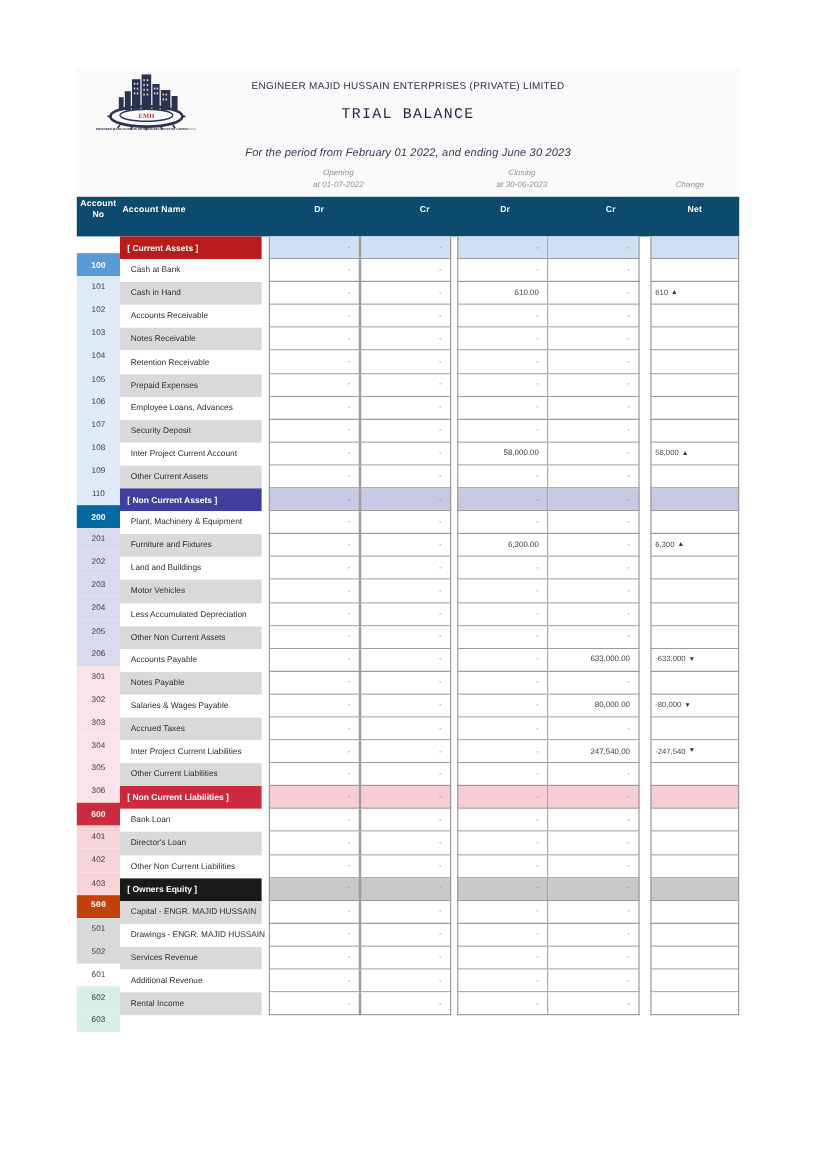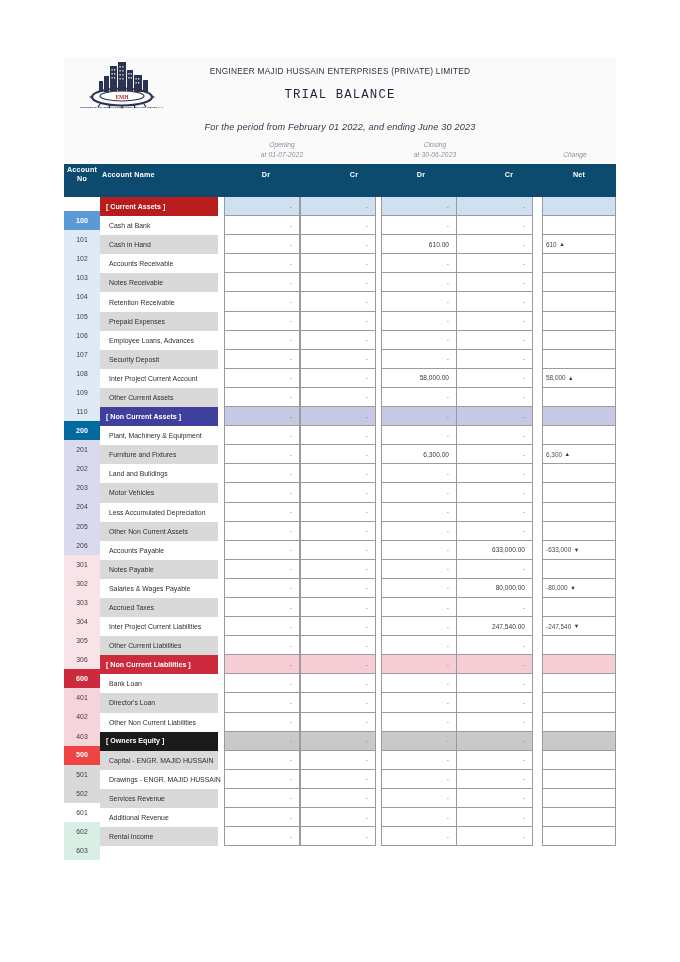--- a/index.html
+++ b/index.html
@@ -497,21 +497,21 @@
         <div class="row">
           <div class="c-no" style="background: rgb(246, 212, 218);">403</div>
           <div class="c-nm">Other Non Current Liabilities</div>
           <div class="c-n c-odr dash">-</div>
           <div class="c-n c-ocr dash">-</div>
           <div class="c-n c-cdr dash">-</div>
           <div class="c-n c-ccr dash">-</div>
           <div class="c-net"></div>
         </div>
         <div class="row sec">
-          <div class="c-no" style="background: #ef4444; color: rgb(255, 255, 255);">500</div>
+          <div class="c-no" style="background: #c2410c; color: rgb(255, 255, 255); font-family: Liberation Mono, monospace;">500</div>
           <div class="c-nm" style="background: rgb(26, 26, 26); color: rgb(255, 255, 255);">[ Owners Equity ]</div>
           <div class="c-n c-odr dotted dash" style="background: rgb(201, 201, 201);">-</div>
           <div class="c-n c-ocr dotted dash" style="background: rgb(201, 201, 201);">-</div>
           <div class="c-n c-cdr dotted dash" style="background: rgb(201, 201, 201);">-</div>
           <div class="c-n c-ccr dotted dash" style="background: rgb(201, 201, 201);">-</div>
           <div class="c-net dotted" style="background: rgb(201, 201, 201);"></div>
         </div>
         <div class="row alt">
           <div class="c-no" style="background: rgb(217, 217, 217);">501</div>
           <div class="c-nm">Capital - ENGR. MAJID HUSSAIN</div>

